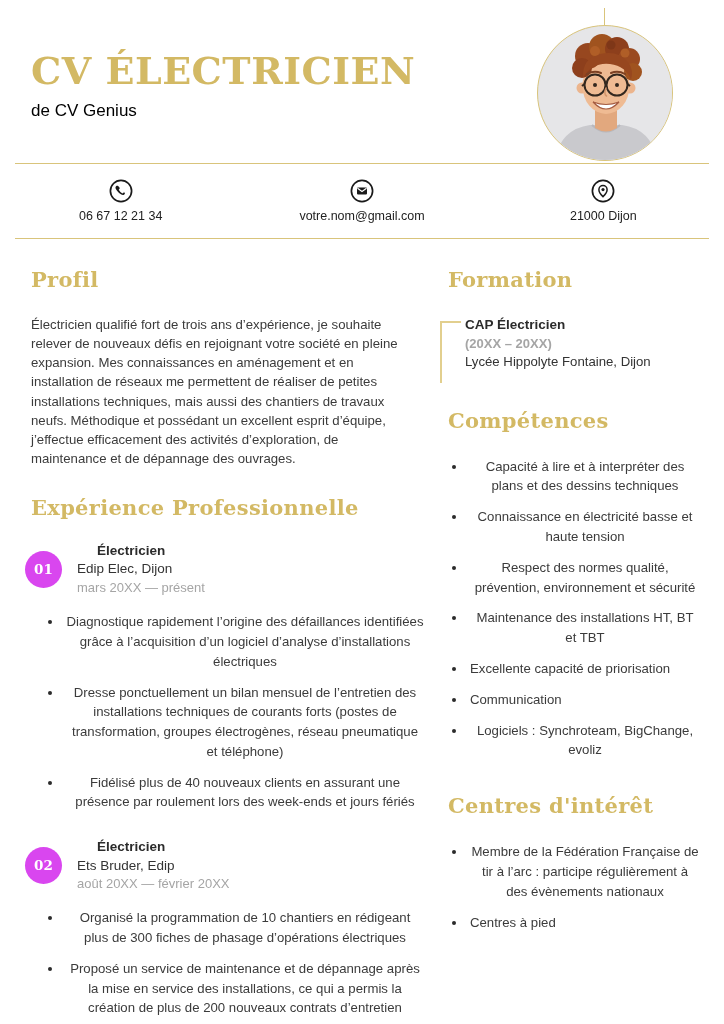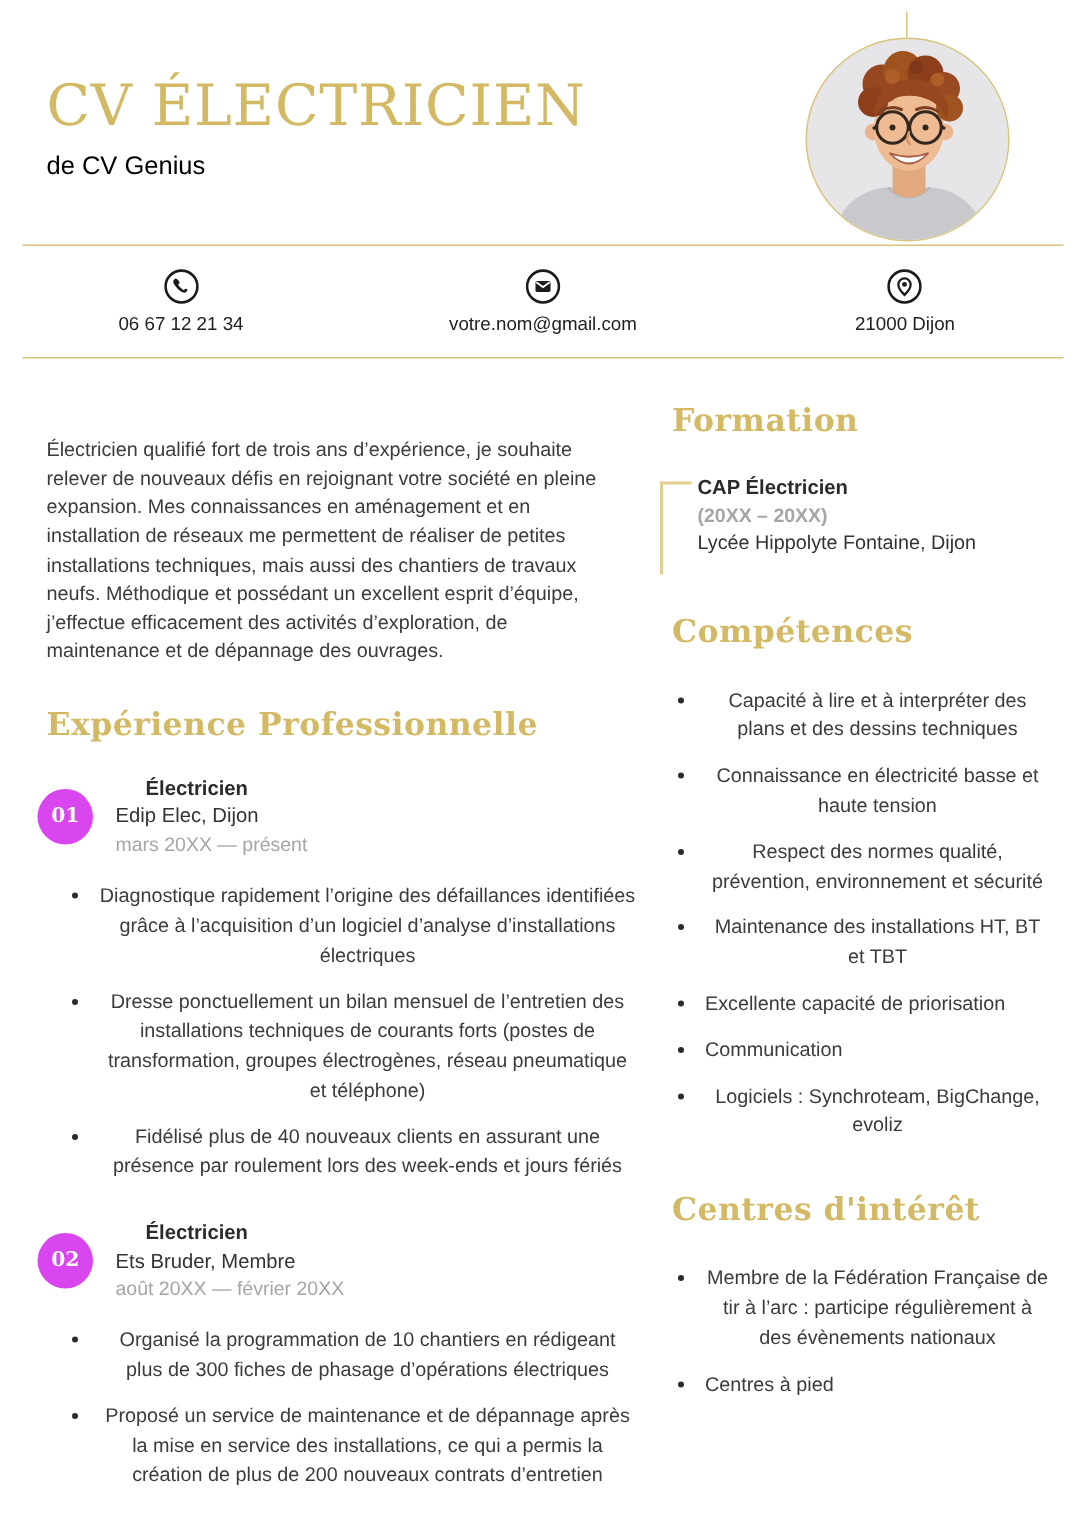--- a/index.html
+++ b/index.html
@@ -11,21 +11,21 @@
     position:relative;
     overflow:hidden;
   }
   .page { width:724px; height:1024px; position:relative; }
 
   
   .header { position:relative; height:163px; }
   .header-text { position:absolute; left:31px; top:50px; }
   .page-title {
     font-family:"DejaVu Serif","Liberation Serif",serif;
-    font-weight:400; font-size:38px; line-height:1.1;
+    font-weight:700; font-size:38px; line-height:1.1;
     color:#d3b964; letter-spacing:0.5px;
   }
   .page-subtitle { margin-top:9px; font-size:17px; color:#000000; }
 
   .photo-wrap { position:absolute; left:537px; top:25px; width:136px; height:136px; }
   .photo-tick { position:absolute; left:67px; top:-17px; width:1px; height:17px; background:#d9c47b; }
   .photo {
     width:136px; height:136px; border-radius:50%;
     border:1px solid #d9c47b; overflow:hidden; background:#e5e5e7;
   }
@@ -175,20 +175,21 @@
     </div>
   </div>
 
   <hr class="gold-rule">
 
   <div class="columns">
 
     <div class="col-left">
 
       <section>
+        <h2 class="section-heading">Profil</h2>
         <p class="profil-text">Électricien qualifié fort de trois ans d’expérience, je souhaite relever de nouveaux défis en rejoignant votre société en pleine expansion. Mes connaissances en aménagement et en installation de réseaux me permettent de réaliser de petites installations techniques, mais aussi des chantiers de travaux neufs. Méthodique et possédant un excellent esprit d’équipe, j’effectue efficacement des activités d’exploration, de maintenance et de dépannage des ouvrages.</p>
       </section>
 
       <section class="experience-section">
         <h2 class="section-heading">Expérience Professionnelle</h2>
 
         <div>
           <div class="exp-entry-header">
             <div class="num-badge">01</div>
             <div class="exp-head-text">
@@ -211,21 +212,21 @@
                 <span class="bullet-text">Fidélisé plus de 40 nouveaux clients en assurant une présence par roulement lors des week-ends et jours fériés</span>
               </li>
           </ul>
         </div>
 
         <div style="margin-top:26px;">
           <div class="exp-entry-header">
             <div class="num-badge">02</div>
             <div class="exp-head-text">
               <div class="exp-title">Électricien</div>
-              <div class="exp-company">Ets Bruder, Membre</div>
+              <div class="exp-company">Ets Bruder, Edip</div>
               <div class="exp-dates">août 20XX — février 20XX</div>
             </div>
           </div>
           <ul class="bullets">
             <li>
                 <span class="dot"></span>
                 <span class="bullet-text">Organisé la programmation de 10 chantiers en rédigeant plus de 300 fiches de phasage d’opérations électriques</span>
               </li>
             <li>
                 <span class="dot"></span>

